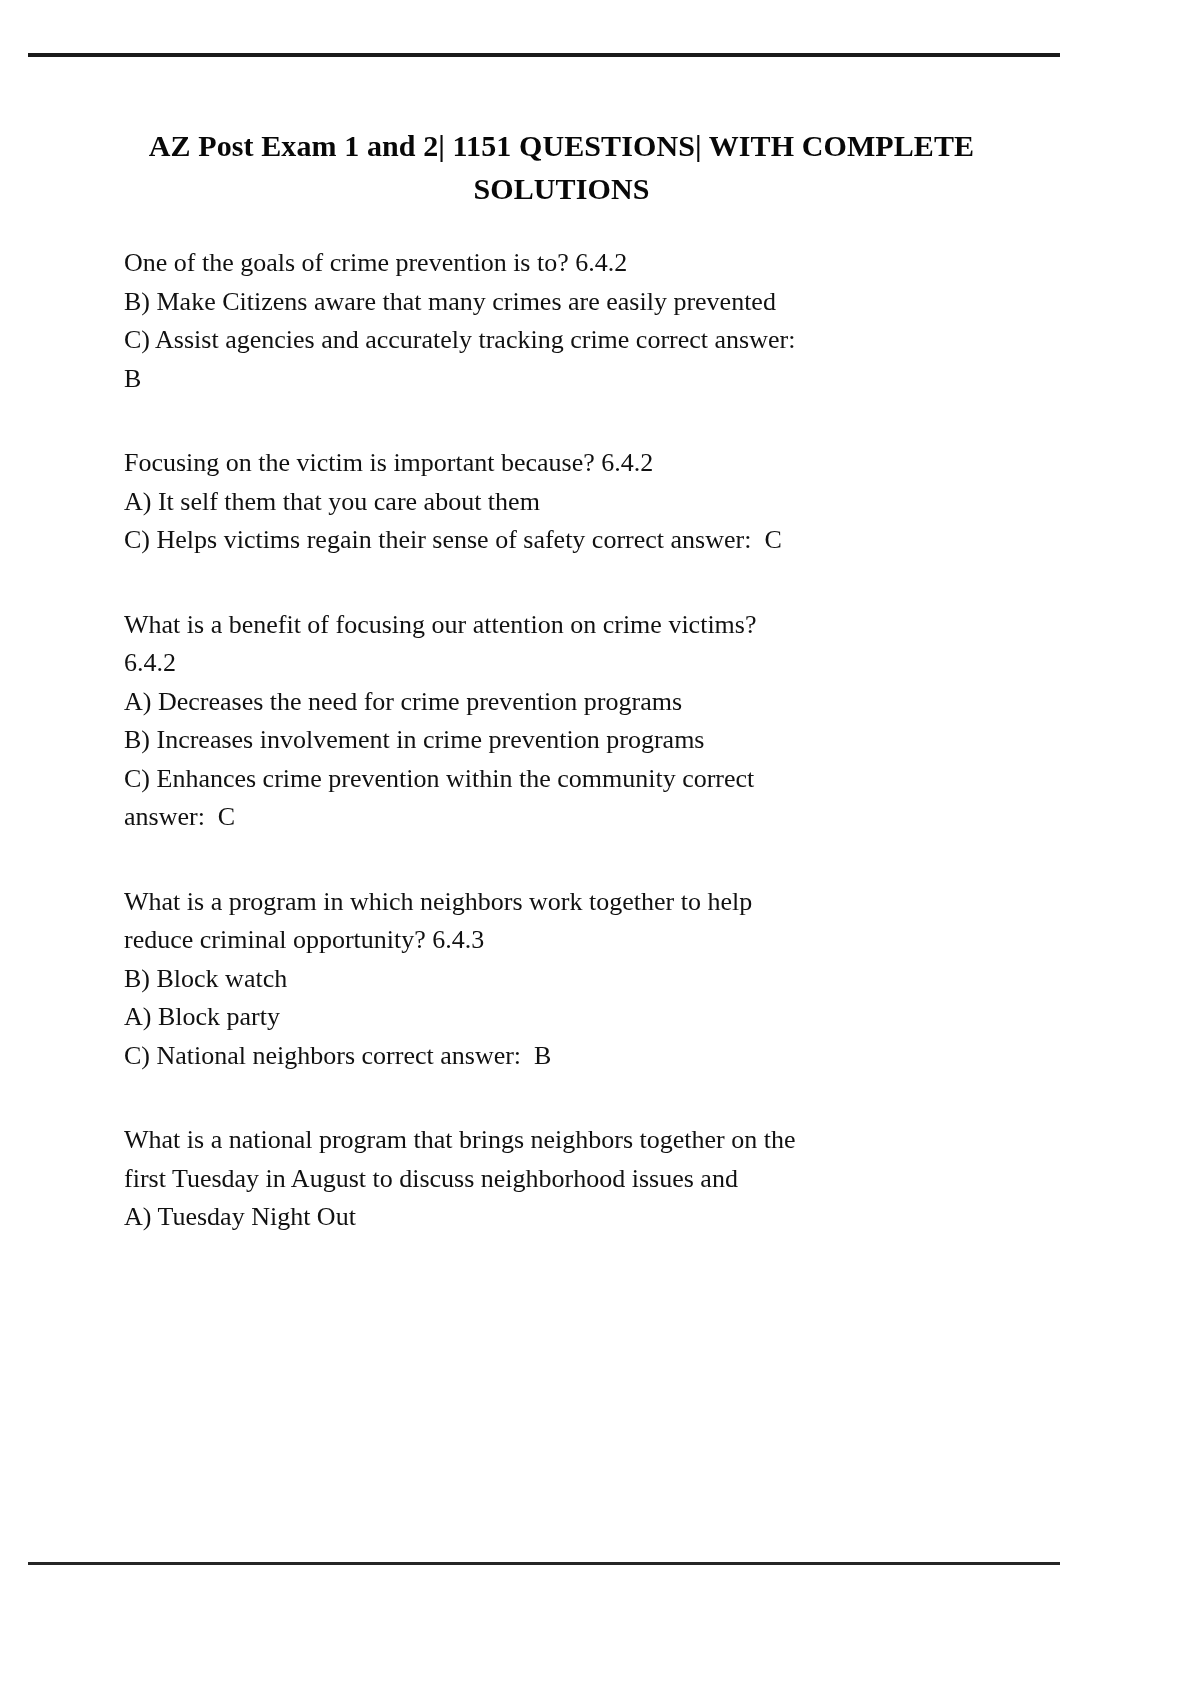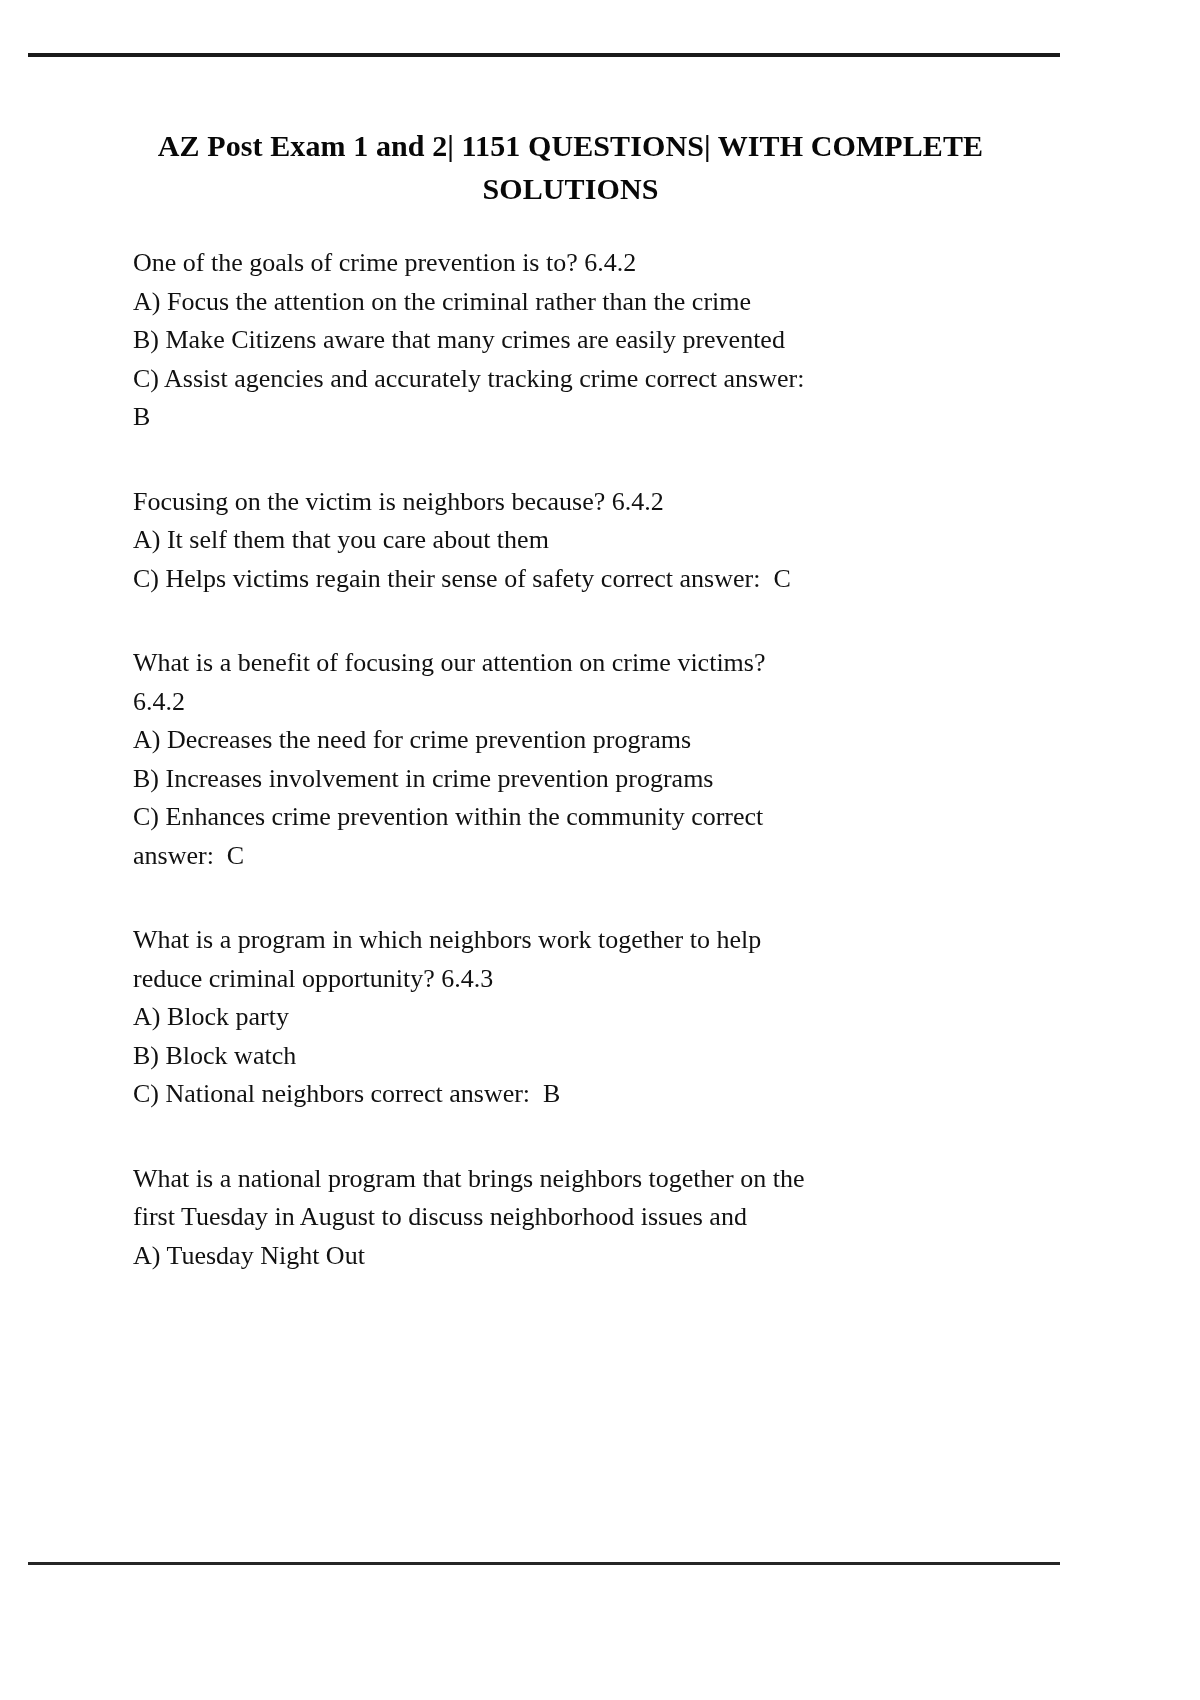--- a/index.html
+++ b/index.html
@@ -30,21 +30,21 @@
   }
   .page-rule.top { top: 53px; }
   .page-rule.bottom {
     top: 1562px;
     height: 3px;
     background: #262626;
   }
 
   .content {
     position: absolute;
-    left: 133px;
+    left: 124px;
     top: 125px;
     width: 875px;
   }
 
   .doc-title {
     font-size: 30px;
     font-weight: bold;
     text-align: center;
     line-height: 1.42;
     letter-spacing: 0.1px;
@@ -73,46 +73,45 @@
 <div class="page">
 
   <div class="page-rule top"></div>
 
   <div class="content">
 
     <h1 class="doc-title">AZ Post Exam 1 and 2| 1151 QUESTIONS| WITH COMPLETE SOLUTIONS</h1>
 
     <div class="qblock">
       <p class="qline">One of the goals of crime prevention is to? 6.4.2</p>
-      <p class="qline">A) Focus the attention on the criminal rather than the crime</p>
       <p class="qline">B) Make Citizens aware that many crimes are easily prevented</p>
       <p class="qline">C) Assist agencies and accurately tracking crime correct answer:</p>
       <p class="qline">B</p>
     </div>
 
     <div class="qblock">
-      <p class="qline">Focusing on the victim is neighbors because? 6.4.2</p>
+      <p class="qline">Focusing on the victim is important because? 6.4.2</p>
       <p class="qline">A) It self them that you care about them</p>
       <p class="qline">C) Helps victims regain their sense of safety correct answer:  C</p>
     </div>
 
     <div class="qblock">
       <p class="qline">What is a benefit of focusing our attention on crime victims?</p>
       <p class="qline">6.4.2</p>
       <p class="qline">A) Decreases the need for crime prevention programs</p>
       <p class="qline">B) Increases involvement in crime prevention programs</p>
       <p class="qline">C) Enhances crime prevention within the community correct</p>
       <p class="qline">answer:  C</p>
     </div>
 
     <div class="qblock">
       <p class="qline">What is a program in which neighbors work together to help</p>
       <p class="qline">reduce criminal opportunity? 6.4.3</p>
+      <p class="qline">B) Block watch</p>
       <p class="qline">A) Block party</p>
-      <p class="qline">B) Block watch</p>
       <p class="qline">C) National neighbors correct answer:  B</p>
     </div>
 
     <div class="qblock">
       <p class="qline">What is a national program that brings neighbors together on the</p>
       <p class="qline">first Tuesday in August to discuss neighborhood issues and</p>
       <p class="qline">A) Tuesday Night Out</p>
     </div>
 
   </div>

